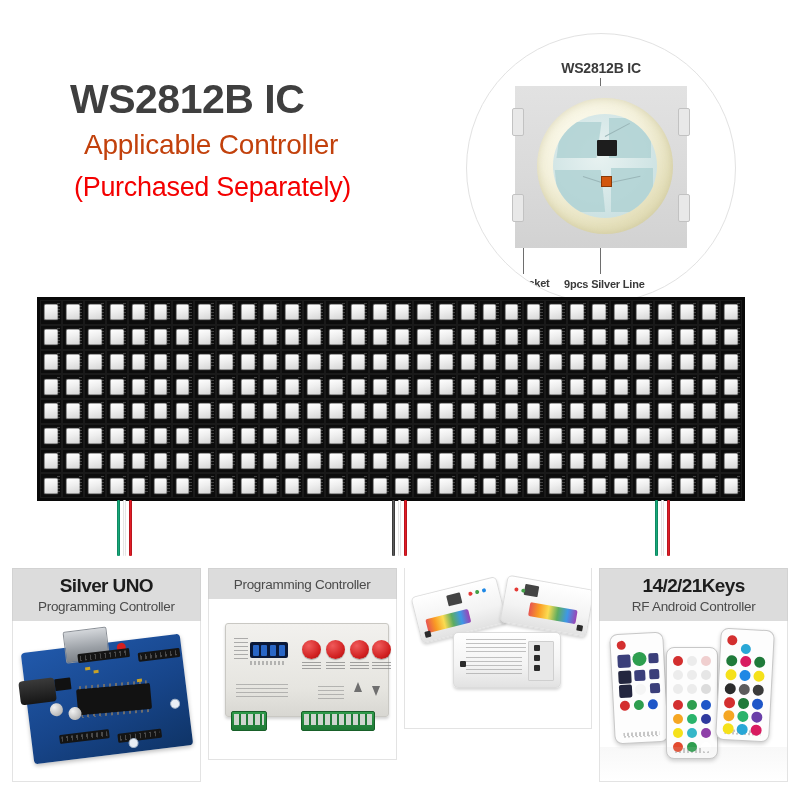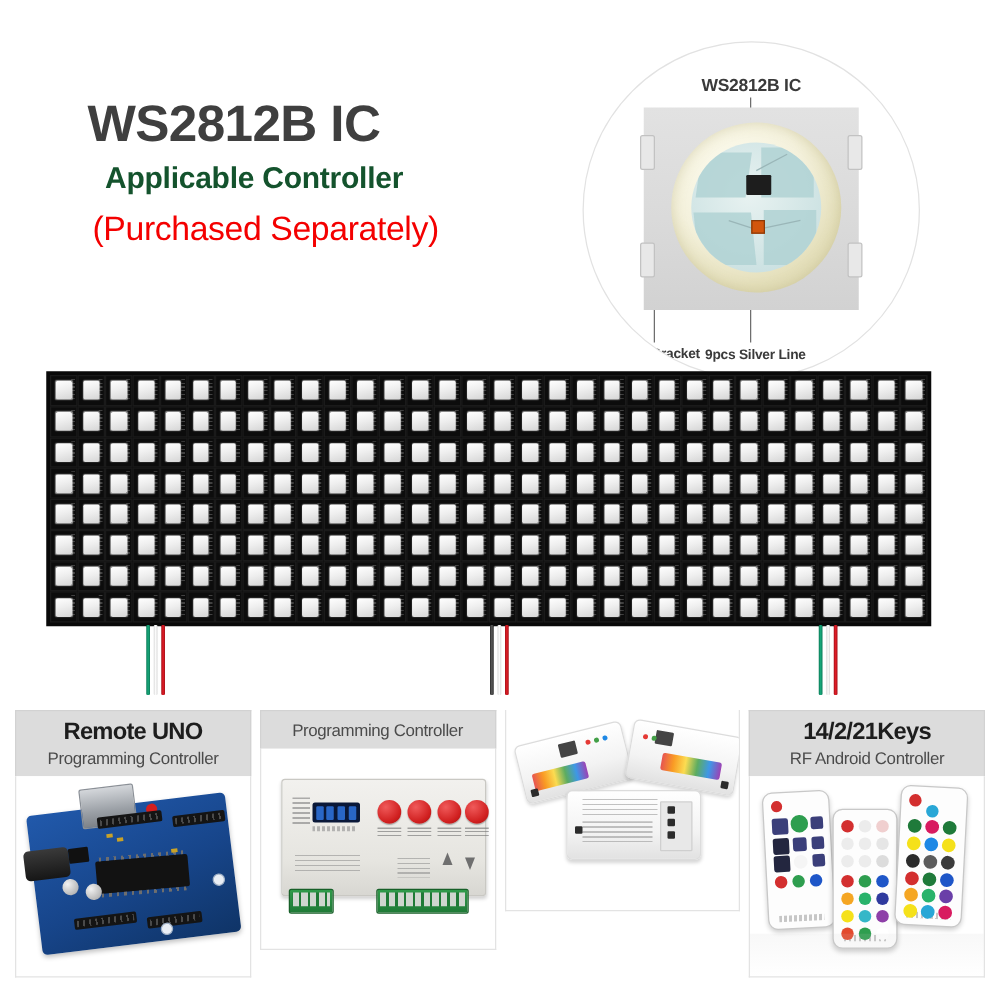--- a/index.html
+++ b/index.html
@@ -13,21 +13,21 @@
   }
   #stage{position:relative;width:800px;height:800px;overflow:hidden;background:#fff;}
 
   
   .headline{position:absolute;left:70px;top:78px;width:400px;}
   .h-title{
     font-size:41px;font-weight:bold;color:#3f3f3f;letter-spacing:-0.5px;
     line-height:1.05;white-space:nowrap;
   }
   .h-sub{
-    font-size:24px;font-weight:bold;color:#14532d;letter-spacing:-0.2px;
+    font-size:28px;font-weight:normal;color:#c2410c;letter-spacing:-0.2px;
     margin-top:8px;margin-left:14px;white-space:nowrap;
   }
   .h-note{
     font-size:27px;color:#f40000;letter-spacing:-0.3px;
     margin-top:11px;margin-left:4px;white-space:nowrap;
   }
 
   
   .loupe{
     position:absolute;left:466px;top:33px;width:268px;height:268px;
@@ -245,21 +245,21 @@
           <div class="die die-d"></div>
           <div class="wire" style="left:52px;top:22px;width:28px;transform:rotate(-28deg);"></div>
           <div class="wire" style="left:30px;top:62px;width:26px;transform:rotate(18deg);"></div>
           <div class="wire" style="left:58px;top:68px;width:30px;transform:rotate(-12deg);"></div>
           <div class="ic-chip"></div>
           <div class="gold-pad"></div>
         </div>
       </div>
     </div>
 
-    <div class="loupe-cap cap-brass">Remote Bracket</div>
+    <div class="loupe-cap cap-brass">Silver Bracket</div>
     <div class="loupe-cap cap-silver">9pcs Silver Line</div>
   </div>
 
   <div class="matrix" id="matrix">
       <div class="cell"></div>
       <div class="cell"></div>
       <div class="cell"></div>
       <div class="cell"></div>
       <div class="cell"></div>
       <div class="cell"></div>
@@ -528,21 +528,21 @@
   <div class="wire-bundle wb-right">
     <div class="wv green"></div>
     <div class="wv white"></div>
     <div class="wv red"></div>
   </div>
 
   <div class="cards">
 
     <div class="card">
       <div class="card-head">
-        <div class="card-title">Remote UNO</div>
+        <div class="card-title">Silver UNO</div>
         <div class="card-sub">Programming Controller</div>
       </div>
       <div class="card-body">
         <div class="uno">
           <div class="uno-pcb"></div>
           <div class="usb"></div>
           <div class="barrel"></div>
           <div class="btn-red"></div>
           <div class="reg"></div>
           <div class="hdr hdr-top1"></div>

